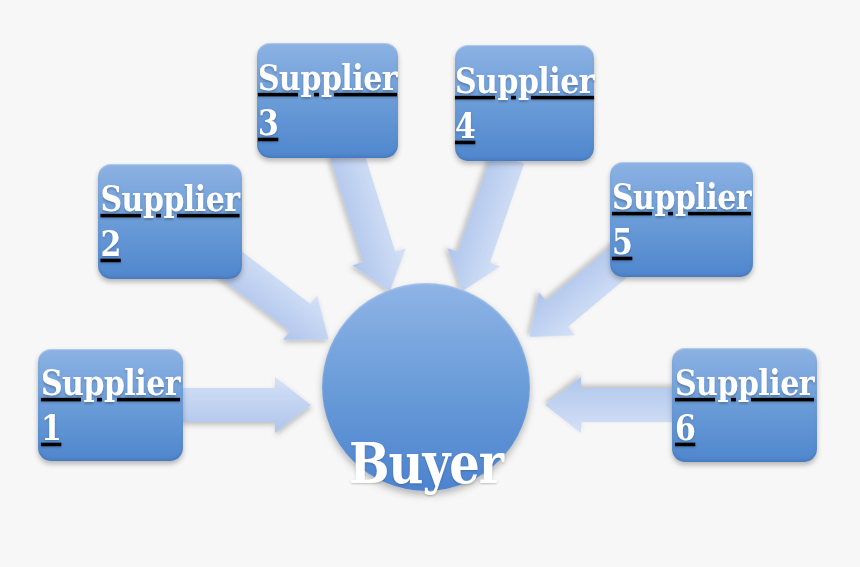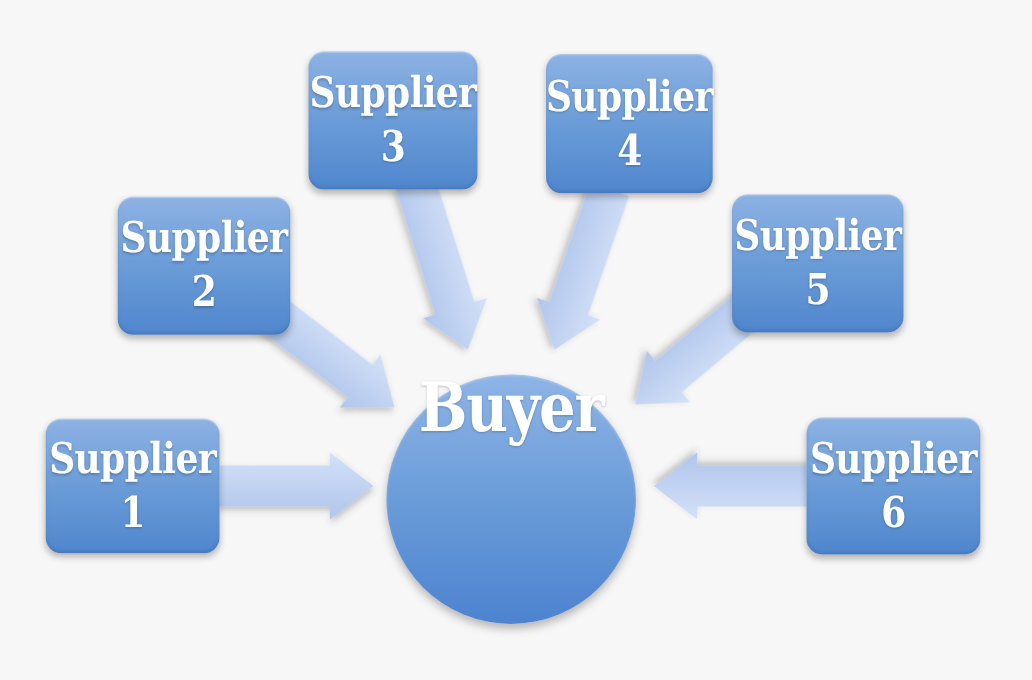--- a/index.html
+++ b/index.html
@@ -25,45 +25,45 @@
     position: absolute;
     z-index: 2;
     border-radius: 13px;
     background: linear-gradient(180deg, #8db2e3 0%, #699bd7 52%, #4f86cd 100%);
     box-shadow: 0 3px 5px rgba(60,60,60,0.35),
                 inset 0 1px 1px rgba(255,255,255,0.35),
                 inset 0 -2px 3px rgba(0,0,60,0.10);
     display: flex;
     align-items: center;
     justify-content: center;
-    text-align: center;
+    text-decoration: underline;
   }
 
   .node-label {
     color: #ffffff;
     font-weight: bold;
     font-size: 30px;
     line-height: 1.25;
     transform: scaleY(1.18);
     text-shadow: 0 1px 2px rgba(0,0,0,0.22);
     letter-spacing: -0.5px;
   }
   .node-label .line { display: block; }
 
   .buyer-circle {
     position: absolute;
     z-index: 2;
-    left: 322px; top: 312px;
+    left: 322px; top: 283px;
     width: 208px; height: 208px;
     border-radius: 50%;
     background: linear-gradient(180deg, #8fb4e6 0%, #6a9cd9 50%, #4d83cf 100%);
     box-shadow: 0 4px 7px rgba(60,60,60,0.35),
                 inset 0 1px 2px rgba(255,255,255,0.30);
     display: flex;
-    align-items: flex-start;
+    align-items: flex-end;
     justify-content: center;
     text-align: center;
   }
 
   .buyer-label {
     color: #ffffff;
     font-weight: bold;
     font-size: 48px;
     transform: scaleY(1.18);
     text-shadow: 0 1px 2px rgba(0,0,0,0.22);

